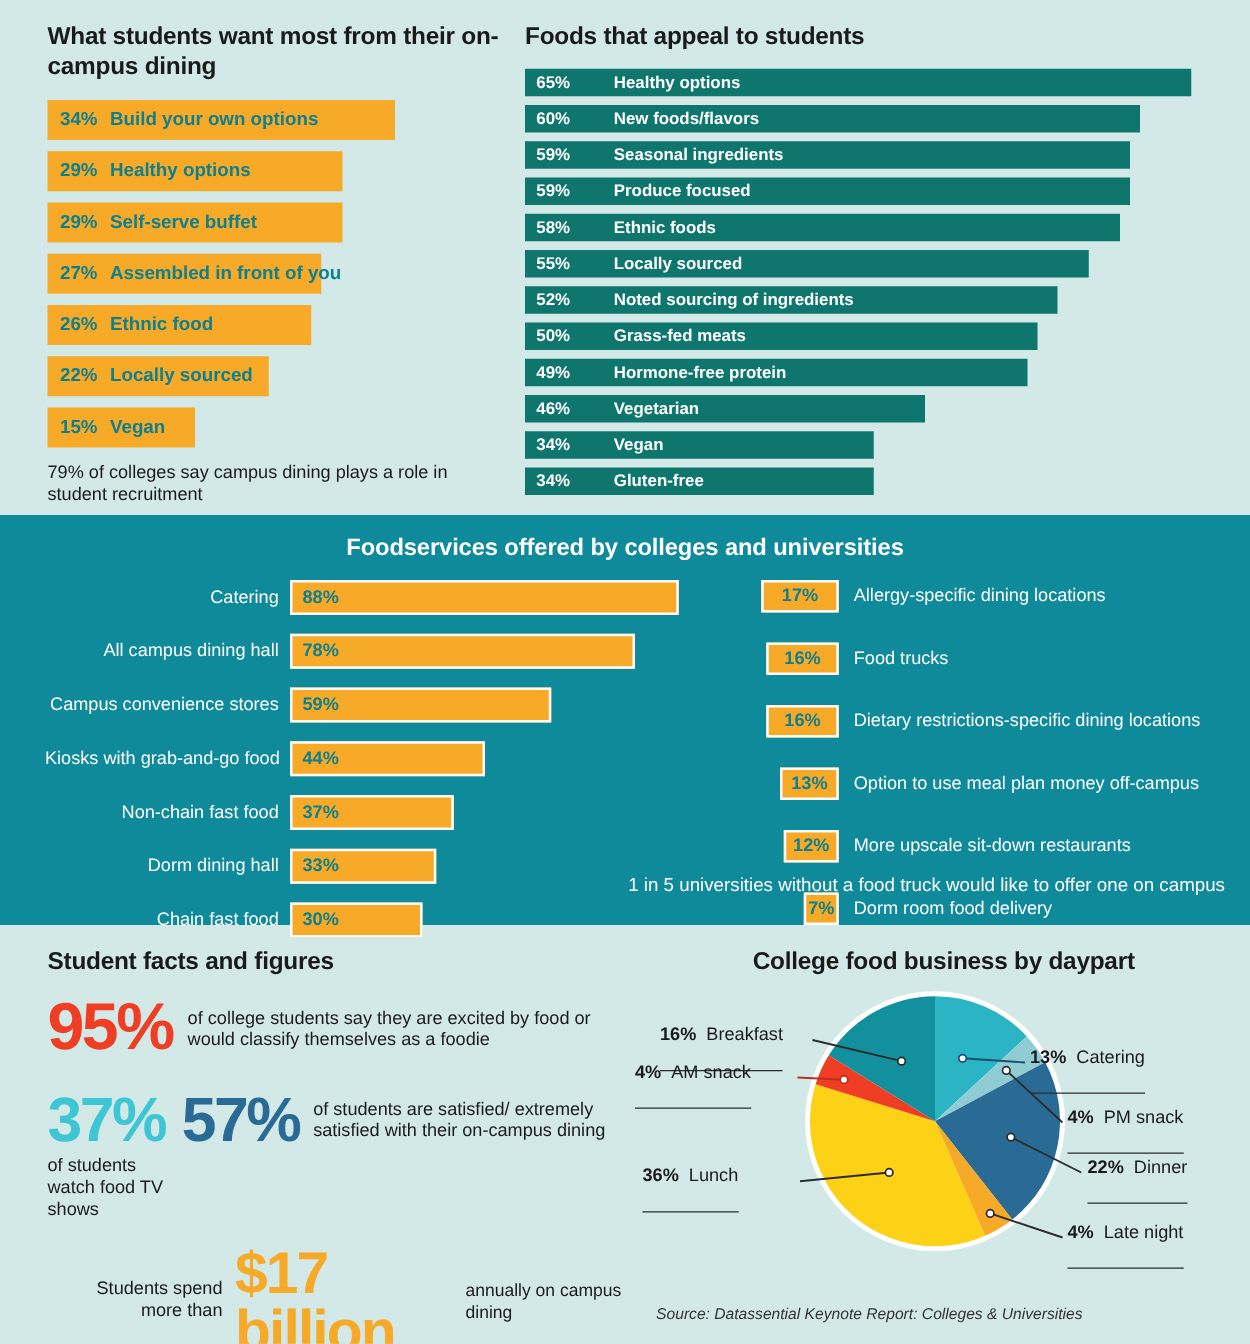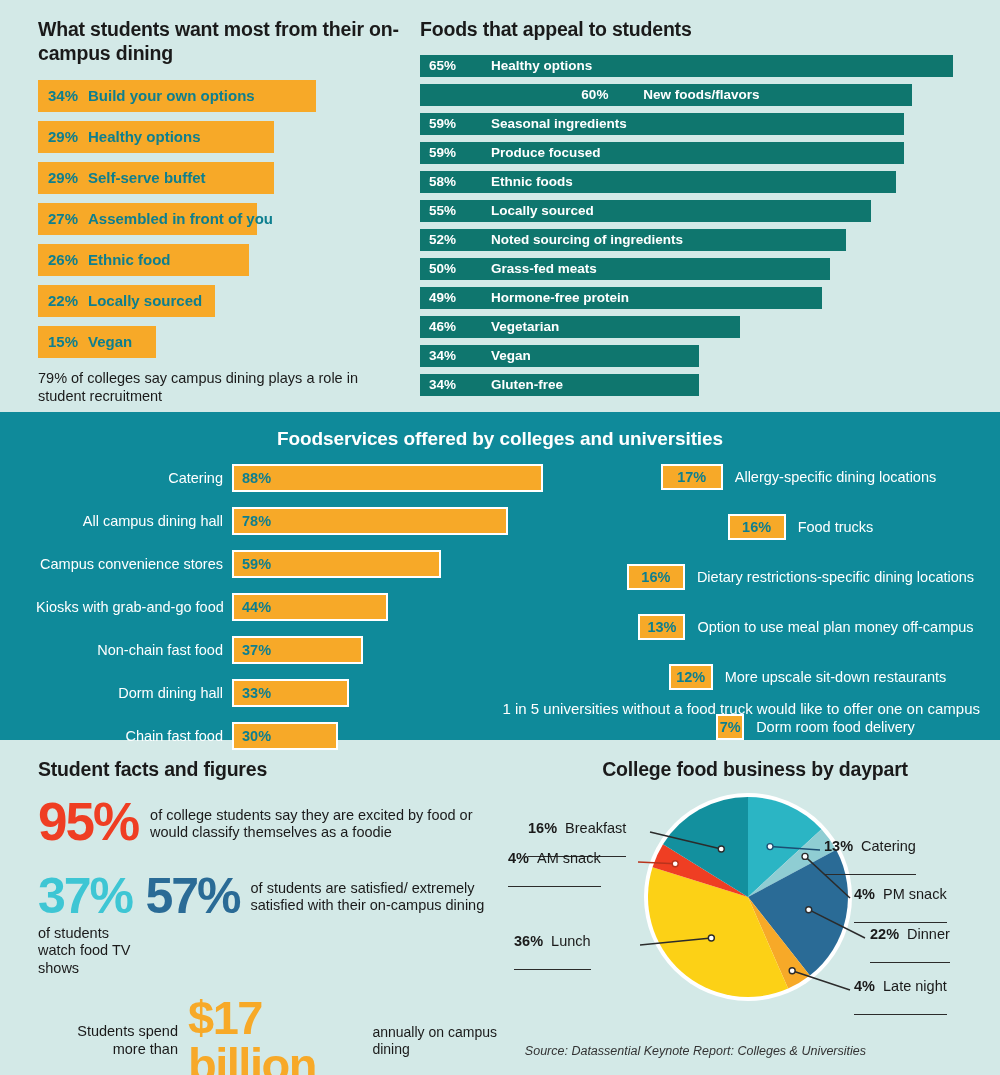--- a/index.html
+++ b/index.html
@@ -57,21 +57,21 @@
     color:#ffffff;font-size:14.5px;text-align:right;width:196px;flex:none;
     padding-right:9px;box-sizing:border-box;white-space:nowrap;
   }
   .fsbar{
     background:#f7a928;border:2px solid #ffffff;height:28px;box-sizing:border-box;
     display:flex;align-items:center;padding-left:8px;
   }
   .fsbar .pct{color:#0d7f8f;font-size:14.5px;font-weight:bold;}
 
   #fs-right{position:absolute;left:608px;top:464px;width:380px;}
-  .fsrow2{display:flex;align-items:center;height:26px;margin-bottom:24px;justify-content:center;}
+  .fsrow2{display:flex;align-items:center;height:26px;margin-bottom:24px;}
   .fsbox-wrap{width:63px;flex:none;display:flex;justify-content:flex-end;}
   .fsbox{
     background:#f7a928;border:2px solid #ffffff;height:26px;box-sizing:border-box;
     display:flex;align-items:center;justify-content:center;
   }
   .fsbox .pct{color:#0d7f8f;font-size:14.5px;font-weight:bold;}
   .fsrow2 .name{color:#ffffff;font-size:14.5px;padding-left:12px;white-space:nowrap;}
   #mid-note{
     position:absolute;left:420px;top:700px;width:560px;text-align:right;
     color:#ffffff;font-size:15px;
@@ -165,21 +165,21 @@
     <div id="wants-note">79% of colleges say campus dining plays a role in student recruitment</div>
   </div>
 
   <div id="panel-foods">
     <div class="title h-dark">Foods that appeal to students</div>
     <div id="foods-bars">
         <div class="tbar" style="width: 533px;">
           <span class="pct">65%</span>
           <span class="lbl">Healthy options</span>
         </div>
-        <div class="tbar" style="width: 492px; justify-content: center;">
+        <div class="tbar" style="width: 492px;">
           <span class="pct">60%</span>
           <span class="lbl">New foods/flavors</span>
         </div>
         <div class="tbar" style="width: 484px;">
           <span class="pct">59%</span>
           <span class="lbl">Seasonal ingredients</span>
         </div>
         <div class="tbar" style="width: 484px;">
           <span class="pct">59%</span>
           <span class="lbl">Produce focused</span>

